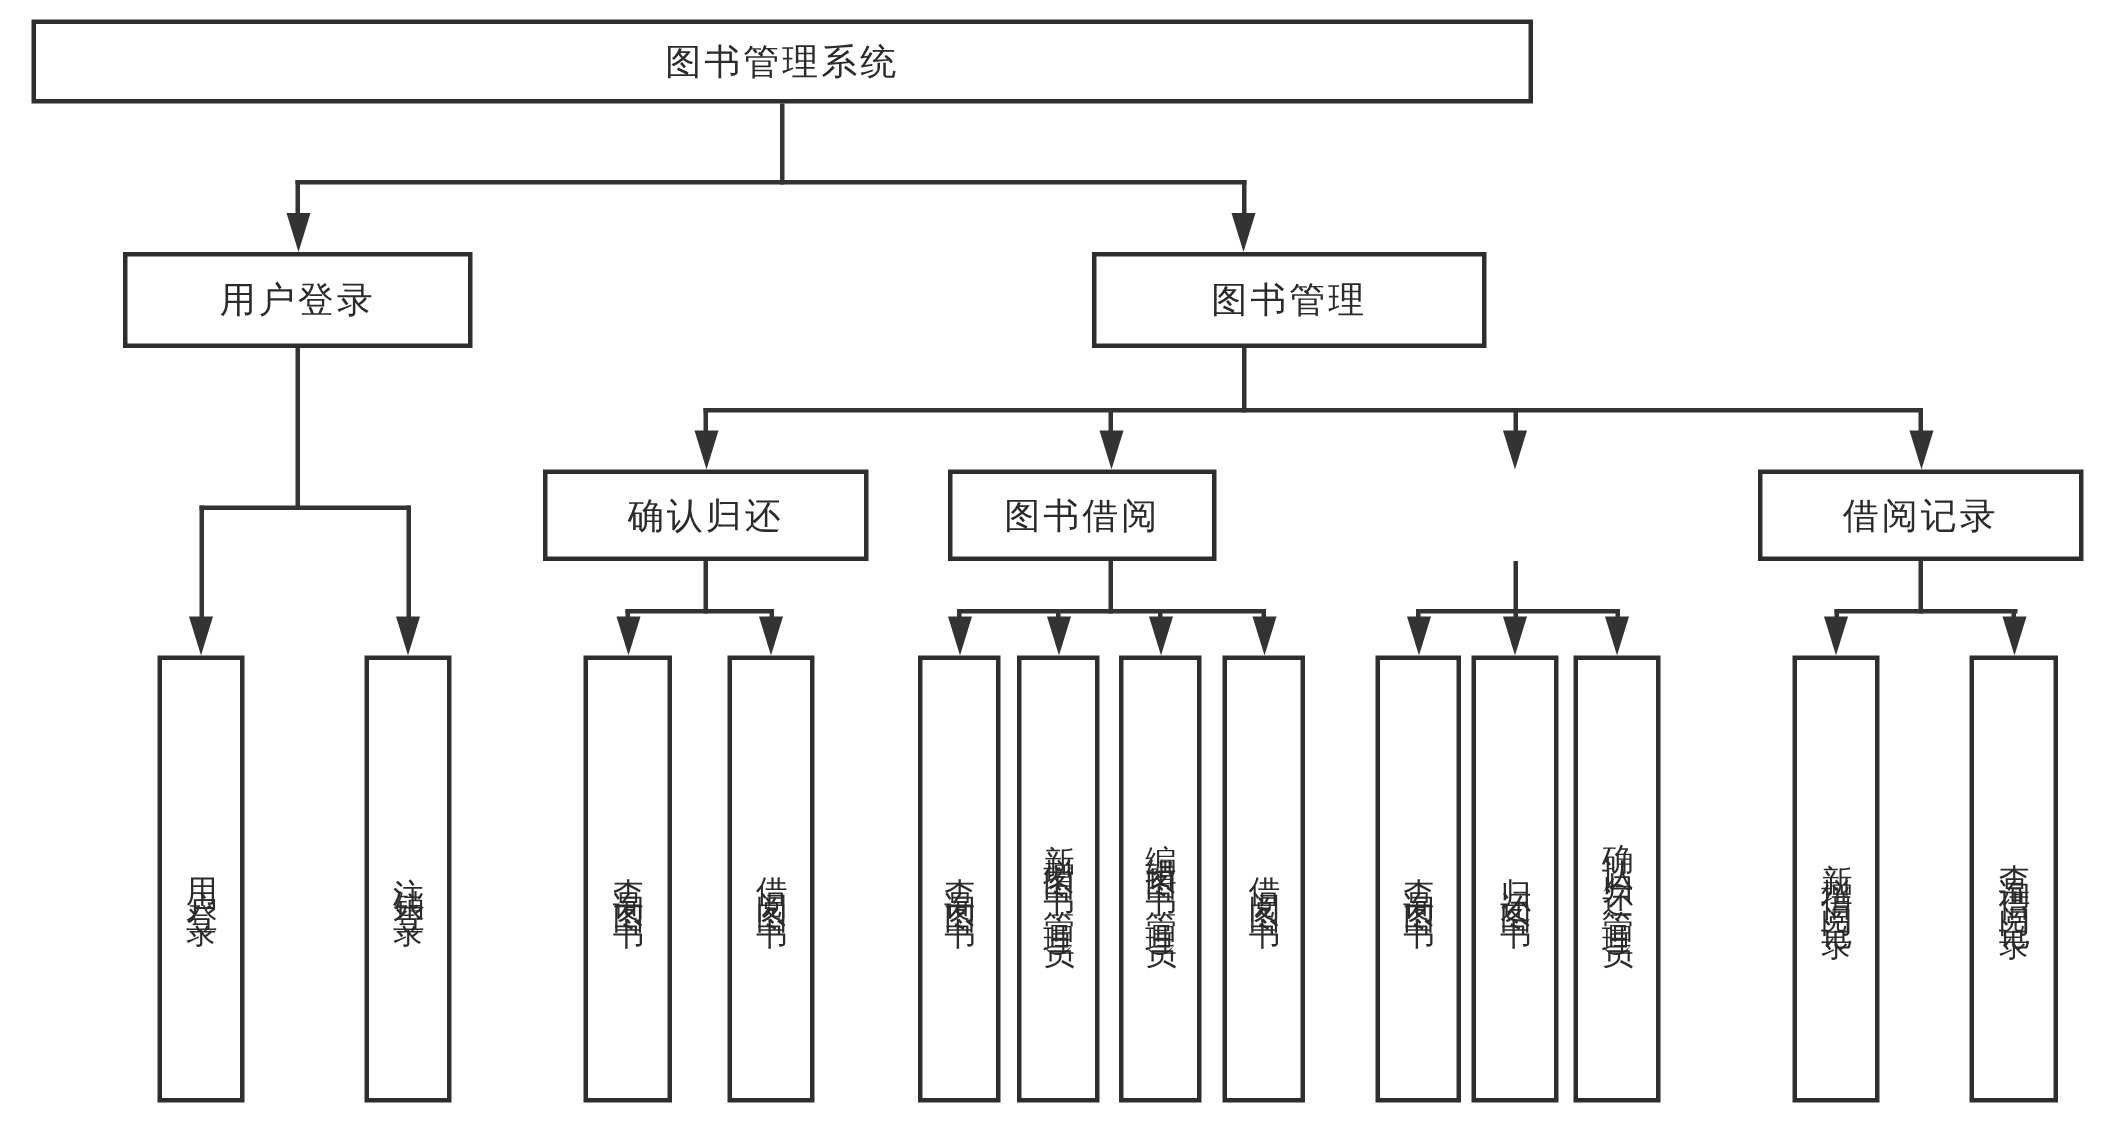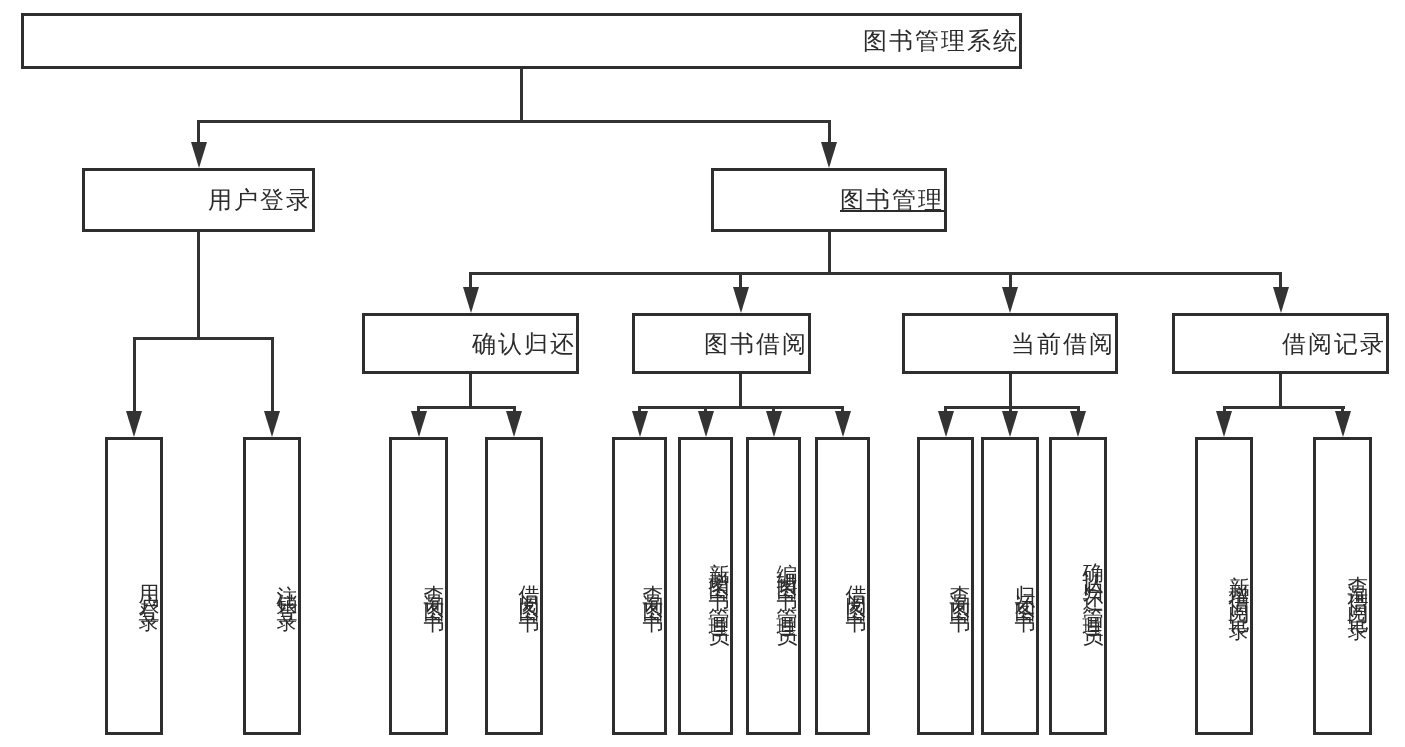--- a/index.html
+++ b/index.html
@@ -3,21 +3,21 @@
 <meta charset="utf-8">
 <style>
   html,body{margin:0;padding:0;background:#ffffff;}
   .stage{
     position:relative;width:1405px;height:747px;background:#ffffff;
     font-family:"Liberation Sans","DejaVu Sans",sans-serif;overflow:hidden;
   }
   .node{
     position:absolute;box-sizing:border-box;background:#ffffff;
     border:3px solid #2e2e2e;color:#2b2b2b;
-    display:flex;align-items:center;justify-content:flex-end;text-align:center;
+    display:flex;align-items:center;justify-content:center;text-align:center;
   }
   .node.h{font-size:24px;letter-spacing:2px;white-space:nowrap;}
   .node.v{font-size:21px;}
   .node.v .lbl{
     writing-mode:vertical-rl;text-orientation:mixed;
     letter-spacing:9px;line-height:1;
   }
   .seg{position:absolute;background:#333333;}
   .arrow{
     position:absolute;width:0;height:0;
@@ -32,31 +32,28 @@
 </head>
 <body>
 
 <div class="stage">
 <div class="node h" style="left: 21px; top: 13px; width: 1001px; height: 56px;">
       <span class="lbl">图书管理系统</span>
     </div>
     <div class="node h" style="left: 82px; top: 168px; width: 233px; height: 64px;">
       <span class="lbl">用户登录</span>
     </div>
-    <div class="node h" style="left: 711px; top: 168px; width: 236px; height: 64px; text-decoration: underline;">
+    <div class="node h" style="left: 728px; top: 168px; width: 263px; height: 64px;">
       <span class="lbl">图书管理</span>
     </div>
     <div class="node h" style="left: 362px; top: 313px; width: 217px; height: 61px;">
       <span class="lbl">确认归还</span>
     </div>
     <div class="node h" style="left: 632px; top: 313px; width: 179px; height: 61px;">
       <span class="lbl">图书借阅</span>
-    </div>
-    <div class="node h" style="left: 902px; top: 313px; width: 216px; height: 61px;">
-      <span class="lbl">当前借阅</span>
     </div>
     <div class="node h" style="left: 1172px; top: 313px; width: 217px; height: 61px;">
       <span class="lbl">借阅记录</span>
     </div>
     <div class="node v" style="left: 105px; top: 437px; width: 58px; height: 298px;">
       <span class="lbl">用户登录</span>
     </div>
     <div class="node v" style="left: 243px; top: 437px; width: 58px; height: 298px;">
       <span class="lbl">注销登录</span>
     </div>

